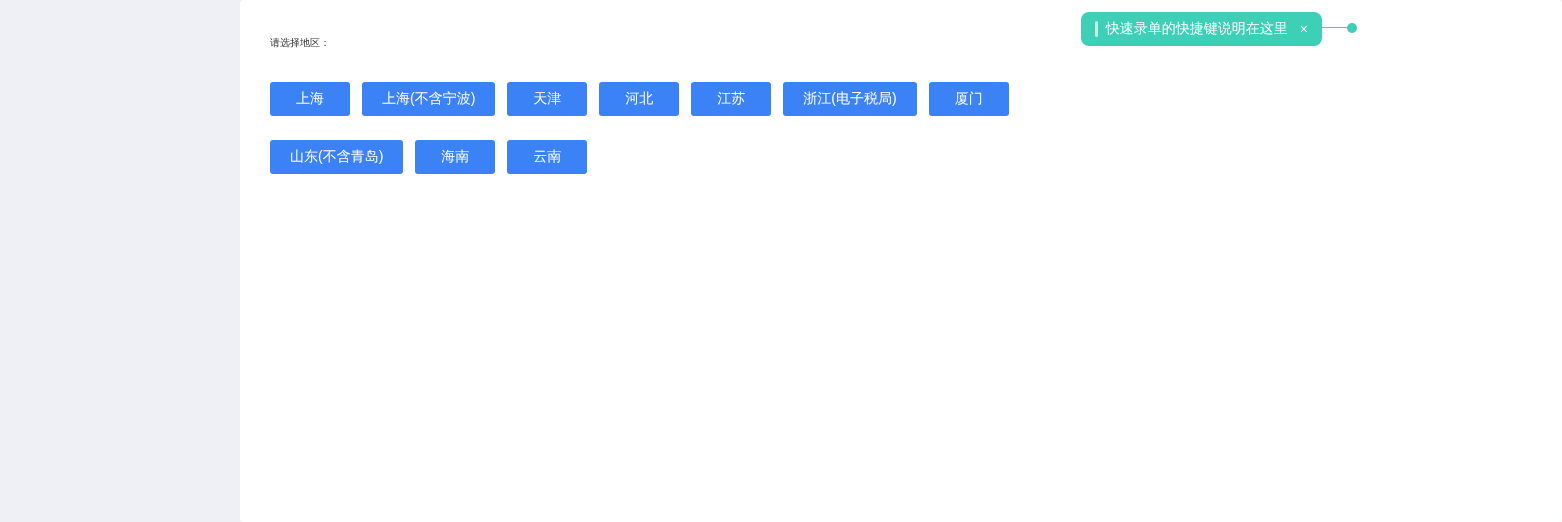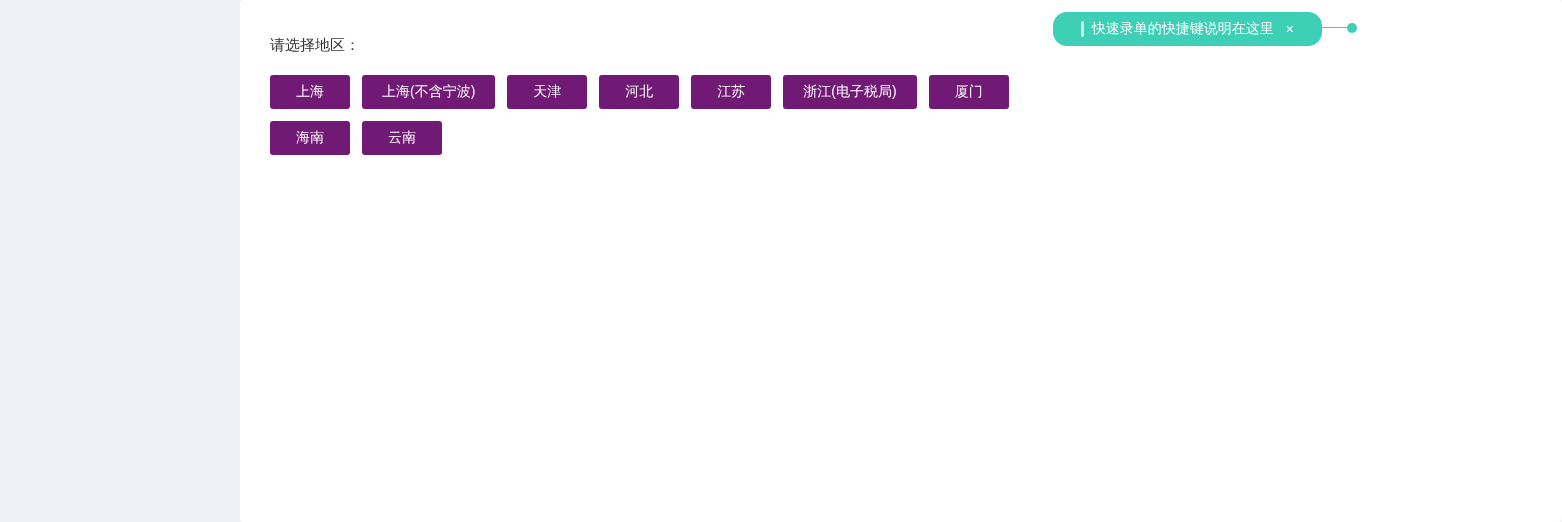--- a/index.html
+++ b/index.html
@@ -34,59 +34,60 @@
       height: 522px;
       background: #ffffff;
       border-radius: 4px;
     }
 
     .region-section {
       padding: 36px 30px;
     }
 
     .region-label {
-      font-size: 15px;
+      font-size: 10px;
       color: #333;
       margin-bottom: 20px;
       font-weight: normal;
     }
 
     .region-buttons-row {
       display: flex;
       flex-wrap: nowrap;
       gap: 12px;
       margin-bottom: 12px;
     }
 
     .region-btn {
       display: inline-flex;
       align-items: center;
       justify-content: center;
       padding: 8px 20px;
-      background: #701a75;
+      background: #3b82f6;
       border: none;
       border-radius: 3px;
       color: #fff;
       font-size: 14px;
       cursor: pointer;
       white-space: nowrap;
       min-width: 80px;
+      margin-top: 12px;
     }
 
     
     .tooltip-banner {
       position: absolute;
       top: 12px;
       right: 240px;
       display: flex;
       align-items: center;
       background: #3ecfb7;
       color: #fff;
-      padding: 8px 28px;
-      border-radius: 14px;
+      padding: 8px 14px;
+      border-radius: 8px;
       font-size: 14px;
       white-space: nowrap;
       gap: 8px;
     }
 
     .tooltip-banner .bar {
       width: 3px;
       height: 16px;
       background: rgba(255,255,255,0.7);
       border-radius: 2px;
@@ -133,20 +134,21 @@
     <div class="region-buttons-row" id="row1">
         <button class="region-btn">上海</button>
         <button class="region-btn">上海(不含宁波)</button>
         <button class="region-btn">天津</button>
         <button class="region-btn">河北</button>
         <button class="region-btn">江苏</button>
         <button class="region-btn">浙江(电子税局)</button>
         <button class="region-btn">厦门</button>
       </div>
     <div class="region-buttons-row" id="row2">
+        <button class="region-btn">山东(不含青岛)</button>
         <button class="region-btn">海南</button>
         <button class="region-btn">云南</button>
       </div>
   </div>
 </div>
 
 <div class="tooltip-banner">
   <span class="bar"></span>
   <span>快速录单的快捷键说明在这里</span>
   <span class="close-btn">×</span>

